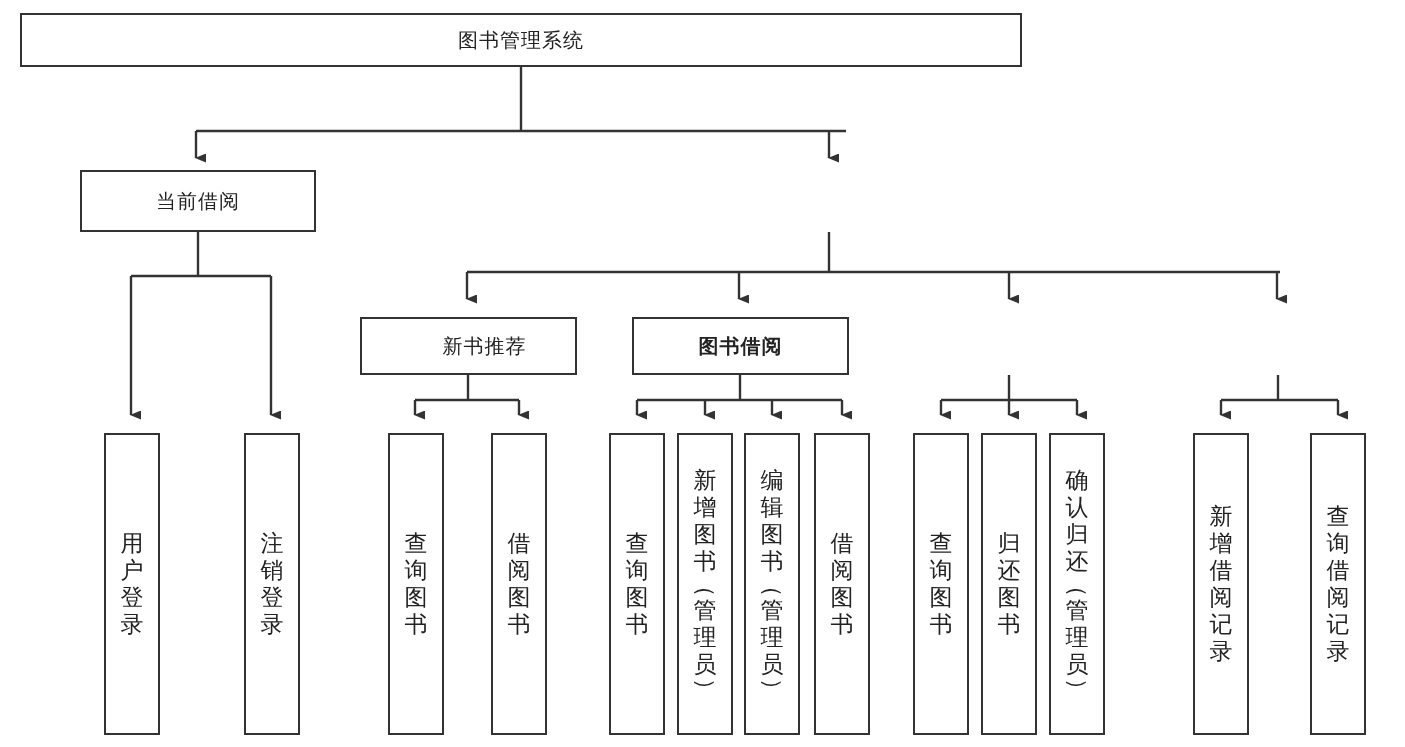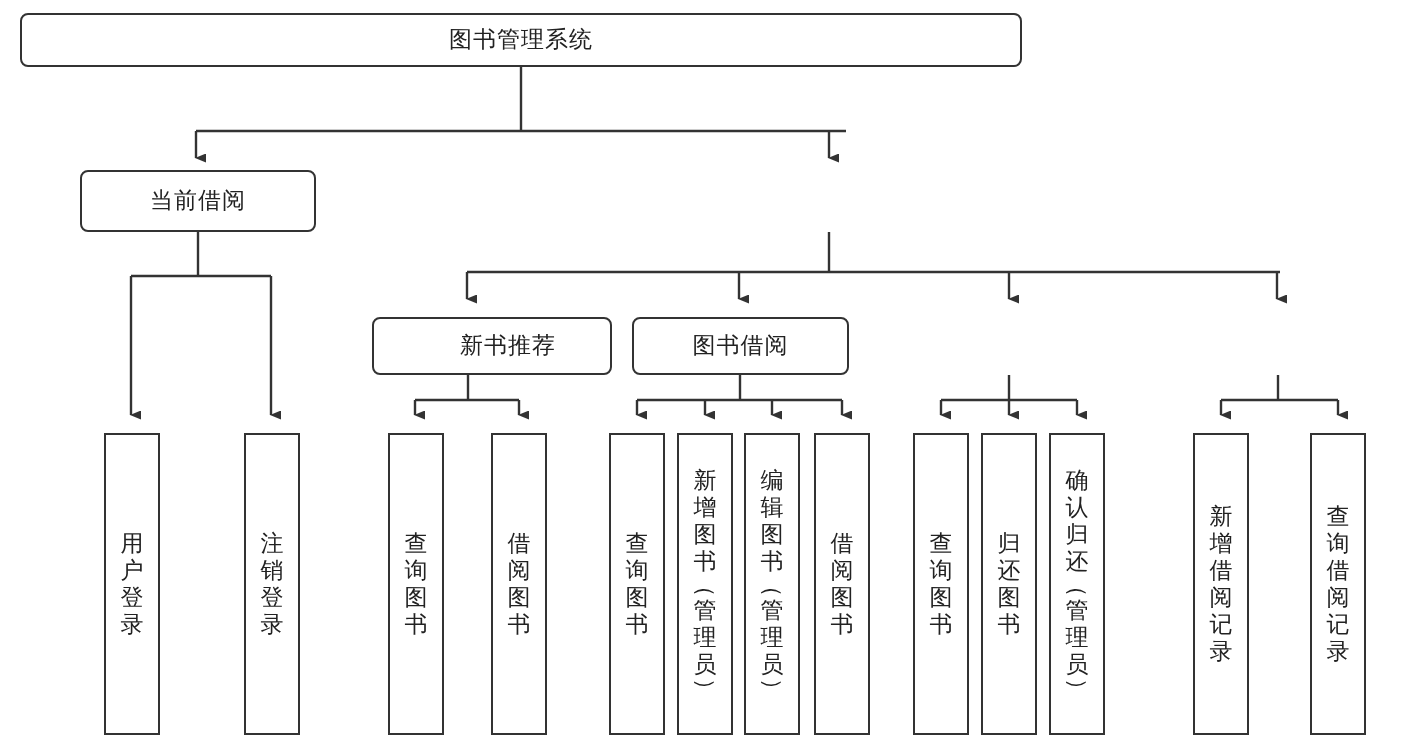--- a/index.html
+++ b/index.html
@@ -30,24 +30,23 @@
     box-sizing: border-box;
     border: 2px solid #333333;
     background: #ffffff;
     display: flex;
     align-items: center;
     justify-content: center;
     color: #222222;
     z-index: 2;
   }
   .node.h {
-    font-size: 23px;
+    font-size: 20px;
     letter-spacing: 1px;
     line-height: 1.2;
-    border-radius: 8px;
   }
   .node.v {
     font-size: 23px;
     line-height: 1.17;
     padding: 6px 0;
   }
   .node.v .vtext {
     display: block;
     text-align: center;
     white-space: pre-line;
@@ -120,24 +119,24 @@
   </svg>
 
   <div class="node h" style="left:20px; top:13px; width:1002px; height:54px;">
     <span>图书管理系统</span>
   </div>
 
   <div class="node h" style="left:80px; top:170px; width:236px; height:62px;">
     <span>当前借阅</span>
   </div>
 
-  <div class="node h" style="left:372px; top:317px; width:240px; height:58px;padding-left:32px;">
+  <div class="node h" style="left:360px; top:317px; width:217px; height:58px;padding-left:32px;">
     <span>新书推荐</span>
   </div>
-  <div class="node h" style="left:632px; top:317px; width:217px; height:58px;">
+  <div class="node h" style="left:632px; top:317px; width:217px; height:58px;font-weight:bold;">
     <span>图书借阅</span>
   </div>
 
   <div class="node v" style="left:104px; top:433px; width:56px; height:302px;">
     <span class="vtext"><span style="display: block;">用</span><span style="display: block;">户</span><span style="display: block;">登</span><span style="display: block;">录</span></span>
   </div>
   <div class="node v" style="left:244px; top:433px; width:56px; height:302px;">
     <span class="vtext"><span style="display: block;">注</span><span style="display: block;">销</span><span style="display: block;">登</span><span style="display: block;">录</span></span>
   </div>
 

